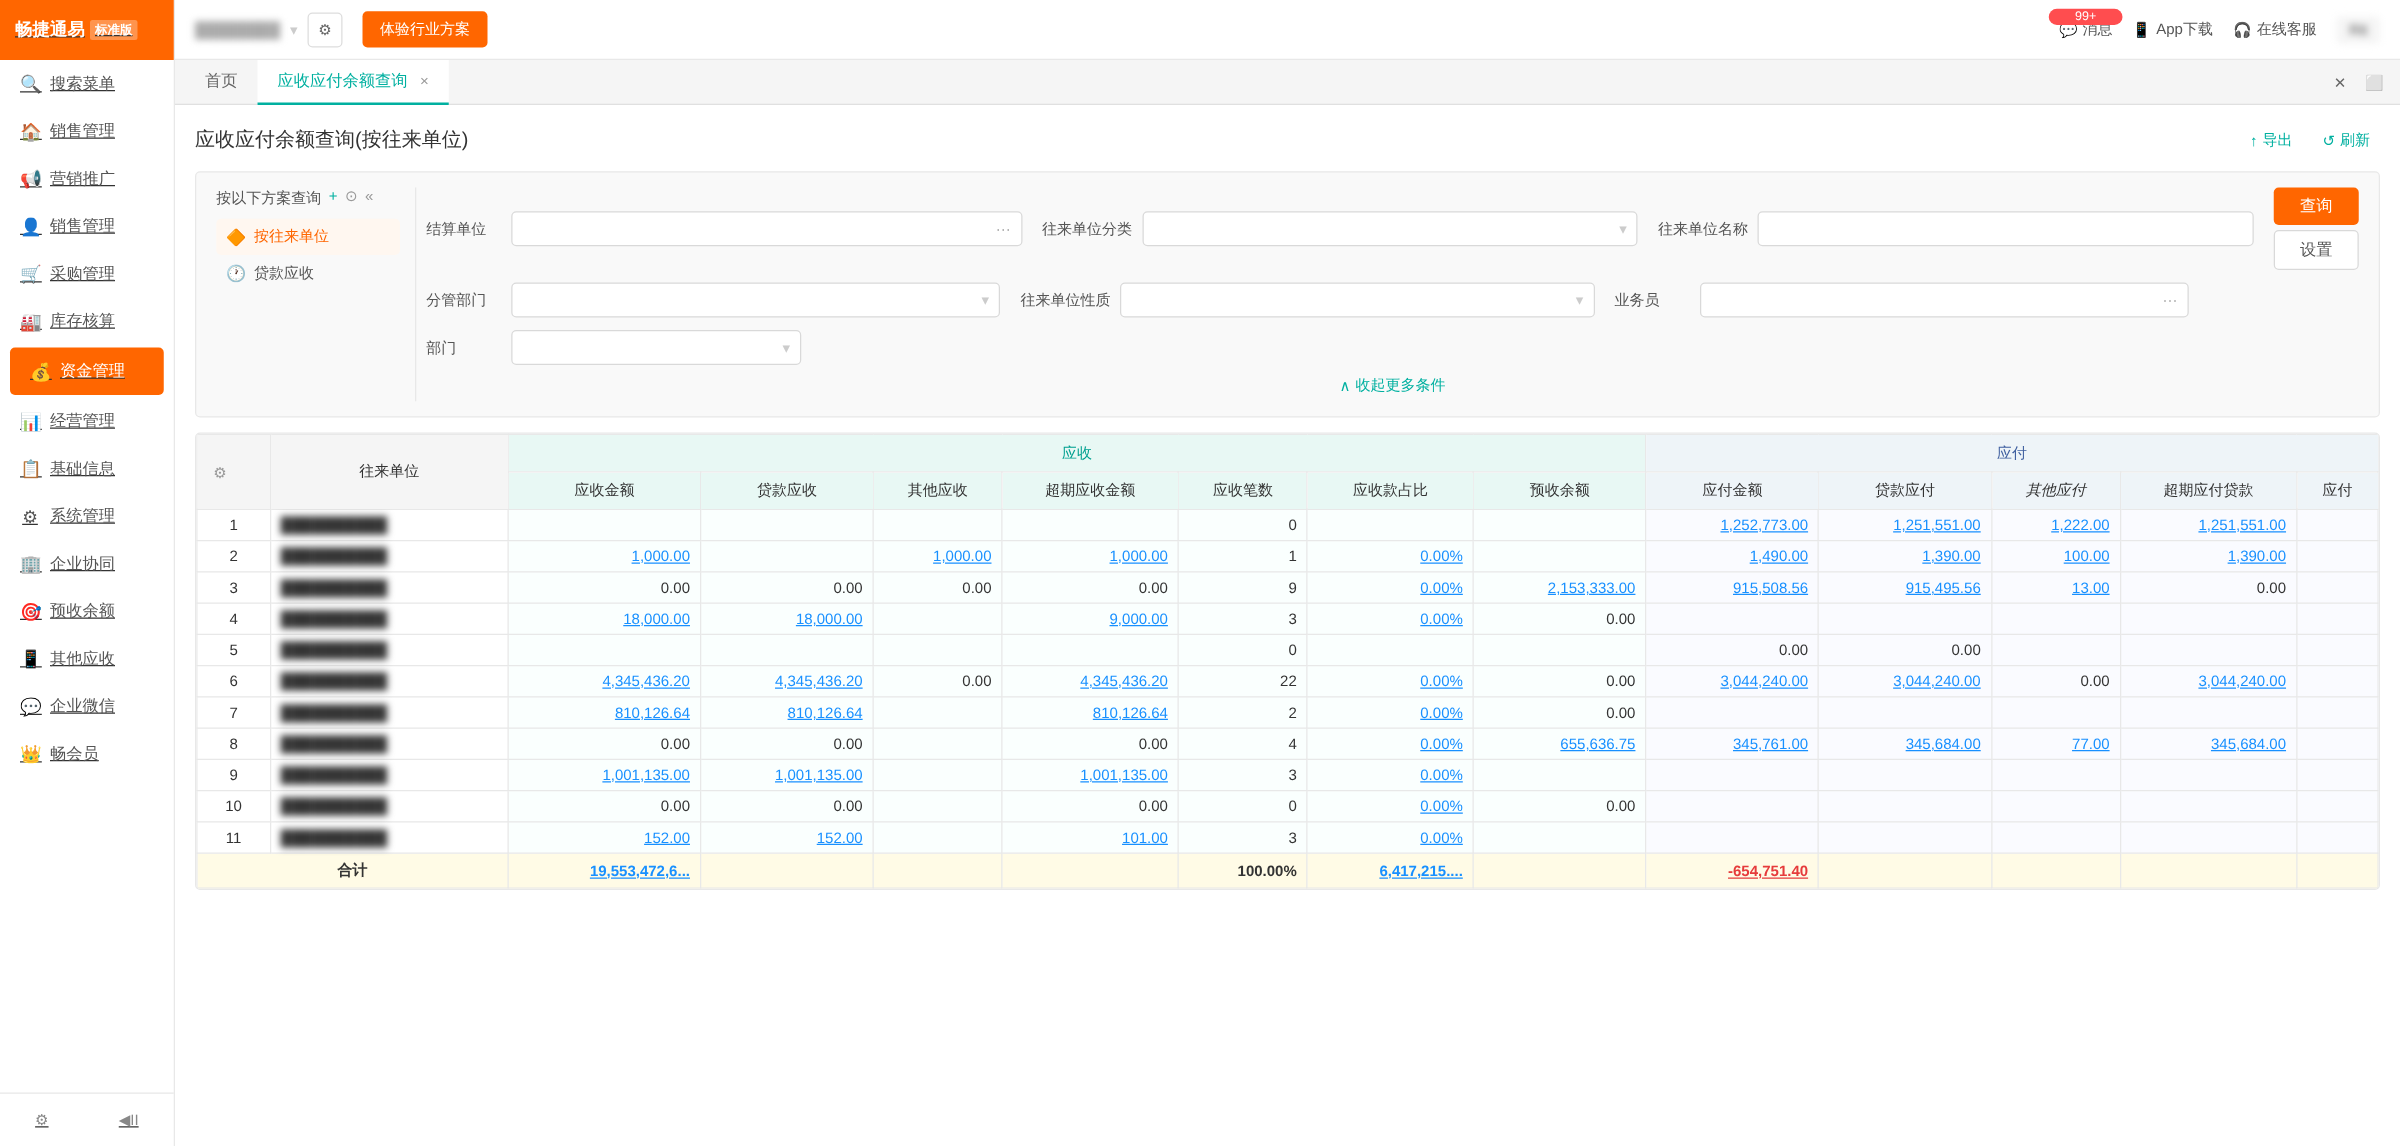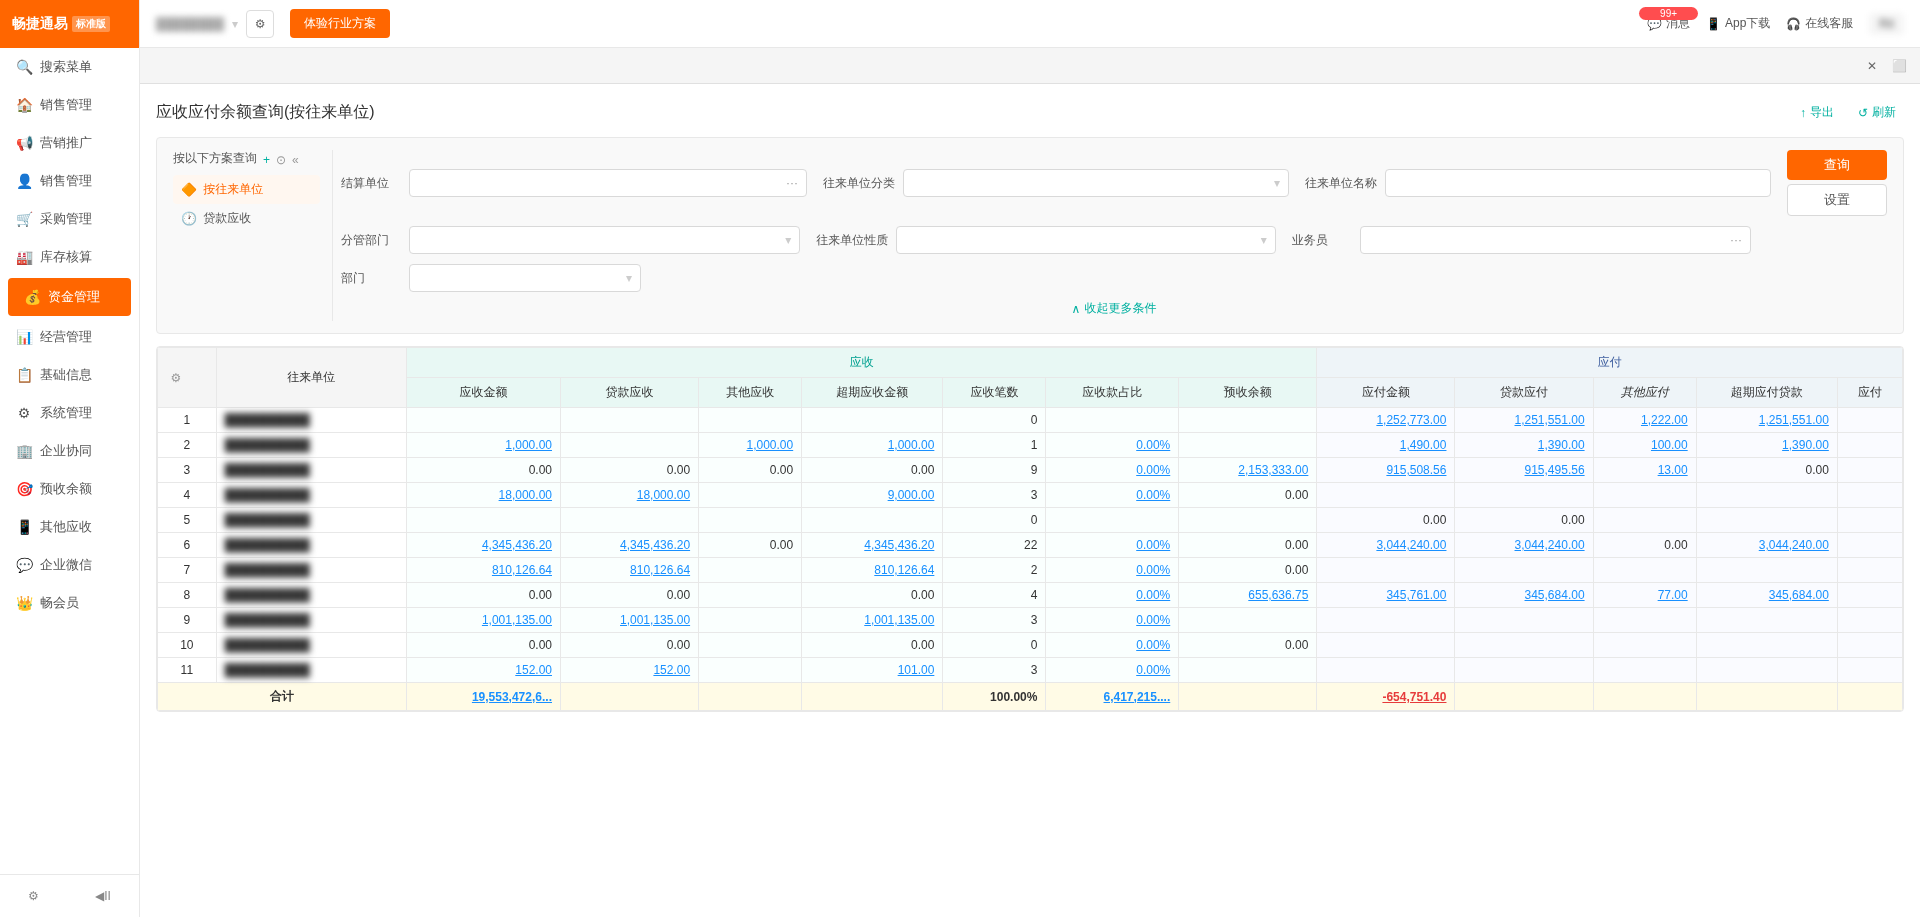--- a/index.html
+++ b/index.html
@@ -30,20 +30,21 @@
 
     
     .sidebar {
       width: 140px;
       background: #fff;
       position: fixed;
       top: 0; left: 0; bottom: 0;
       border-right: 1px solid #e8e8e8;
       display: flex;
       flex-direction: column;
+      text-decoration: underline;
     }
     .sidebar-logo {
       height: 48px;
       background: #ff6600;
       display: flex;
       align-items: center;
       padding: 0 12px;
       color: #fff;
       font-size: 14px;
       font-weight: bold;
@@ -216,21 +217,21 @@
     .footer-row td { background: #fffbe6; font-weight: bold; }
 
     
     .query-btn-area { display: flex; flex-direction: column; gap: 4px; }
     .btn-query {
       background: #ff6600; color: #fff; border: none;
       padding: 6px 20px; border-radius: 4px; cursor: pointer; font-size: 13px;
     }
     .btn-setting {
       background: #fff; color: #555; border: 1px solid #d9d9d9;
-      padding: 6px 36px; border-radius: 4px; cursor: pointer; font-size: 13px;
+      padding: 6px 20px; border-radius: 4px; cursor: pointer; font-size: 13px;
     }
 
     .row-num { text-align: center; color: #999; }
     .settings-gear { width: 20px; height: 20px; display: flex; align-items: center; justify-content: center; cursor: pointer; color: #999; }
 
     
     ::-webkit-scrollbar { width: 6px; height: 6px; }
     ::-webkit-scrollbar-thumb { background: #ccc; border-radius: 3px; }
     ::-webkit-scrollbar-track { background: #f5f5f5; }
 
@@ -344,20 +345,29 @@
     </div>
     <div class="notification-btn blurred" style="background:#f5f5f5;padding:4px 10px;border-radius:4px;">
       <span>Rit</span>
     </div>
   </div>
 </div>
 
 <div class="main-content">
 
   <div class="tab-bar">
+    <div id="tabs-container" style="display:flex;align-items:center;">
+        <div class="tab-item">
+          <span>首页</span>
+        </div>
+        <div class="tab-item active">
+          <span>应收应付余额查询</span>
+          <span class="tab-close">×</span>
+        </div>
+      </div>
     <div class="tab-bar-actions">
       <div class="tab-action-btn">✕</div>
       <div class="tab-action-btn">⬜</div>
     </div>
   </div>
 
   <div class="page-content">
 
     <div class="page-header">
       <div class="page-title">应收应付余额查询(按往来单位)</div>
@@ -370,21 +380,21 @@
           <span>↺</span>
           <span>刷新</span>
         </button>
       </div>
     </div>
 
     <div class="search-form">
       <div style="display:flex;gap:8px;">
 
         <div style="min-width:160px;border-right:1px solid #e8e8e8;padding-right:12px;">
-          <div style="display:flex;align-items:flex-end;gap:6px;margin-bottom:8px;">
+          <div style="display:flex;align-items:flex-start;gap:6px;margin-bottom:8px;">
             <span style="font-size:12px;color:#555;">按以下方案查询</span>
             <span style="color:#00b0a0;cursor:pointer;">+</span>
             <span style="color:#999;cursor:pointer;">⊙</span>
             <span style="color:#999;cursor:pointer;">«</span>
           </div>
           <div id="scheme-items-container">
               <div class="filter-item active">
                 <span class="filter-item-icon">🔶</span>
                 <span>按往来单位</span>
               </div>

